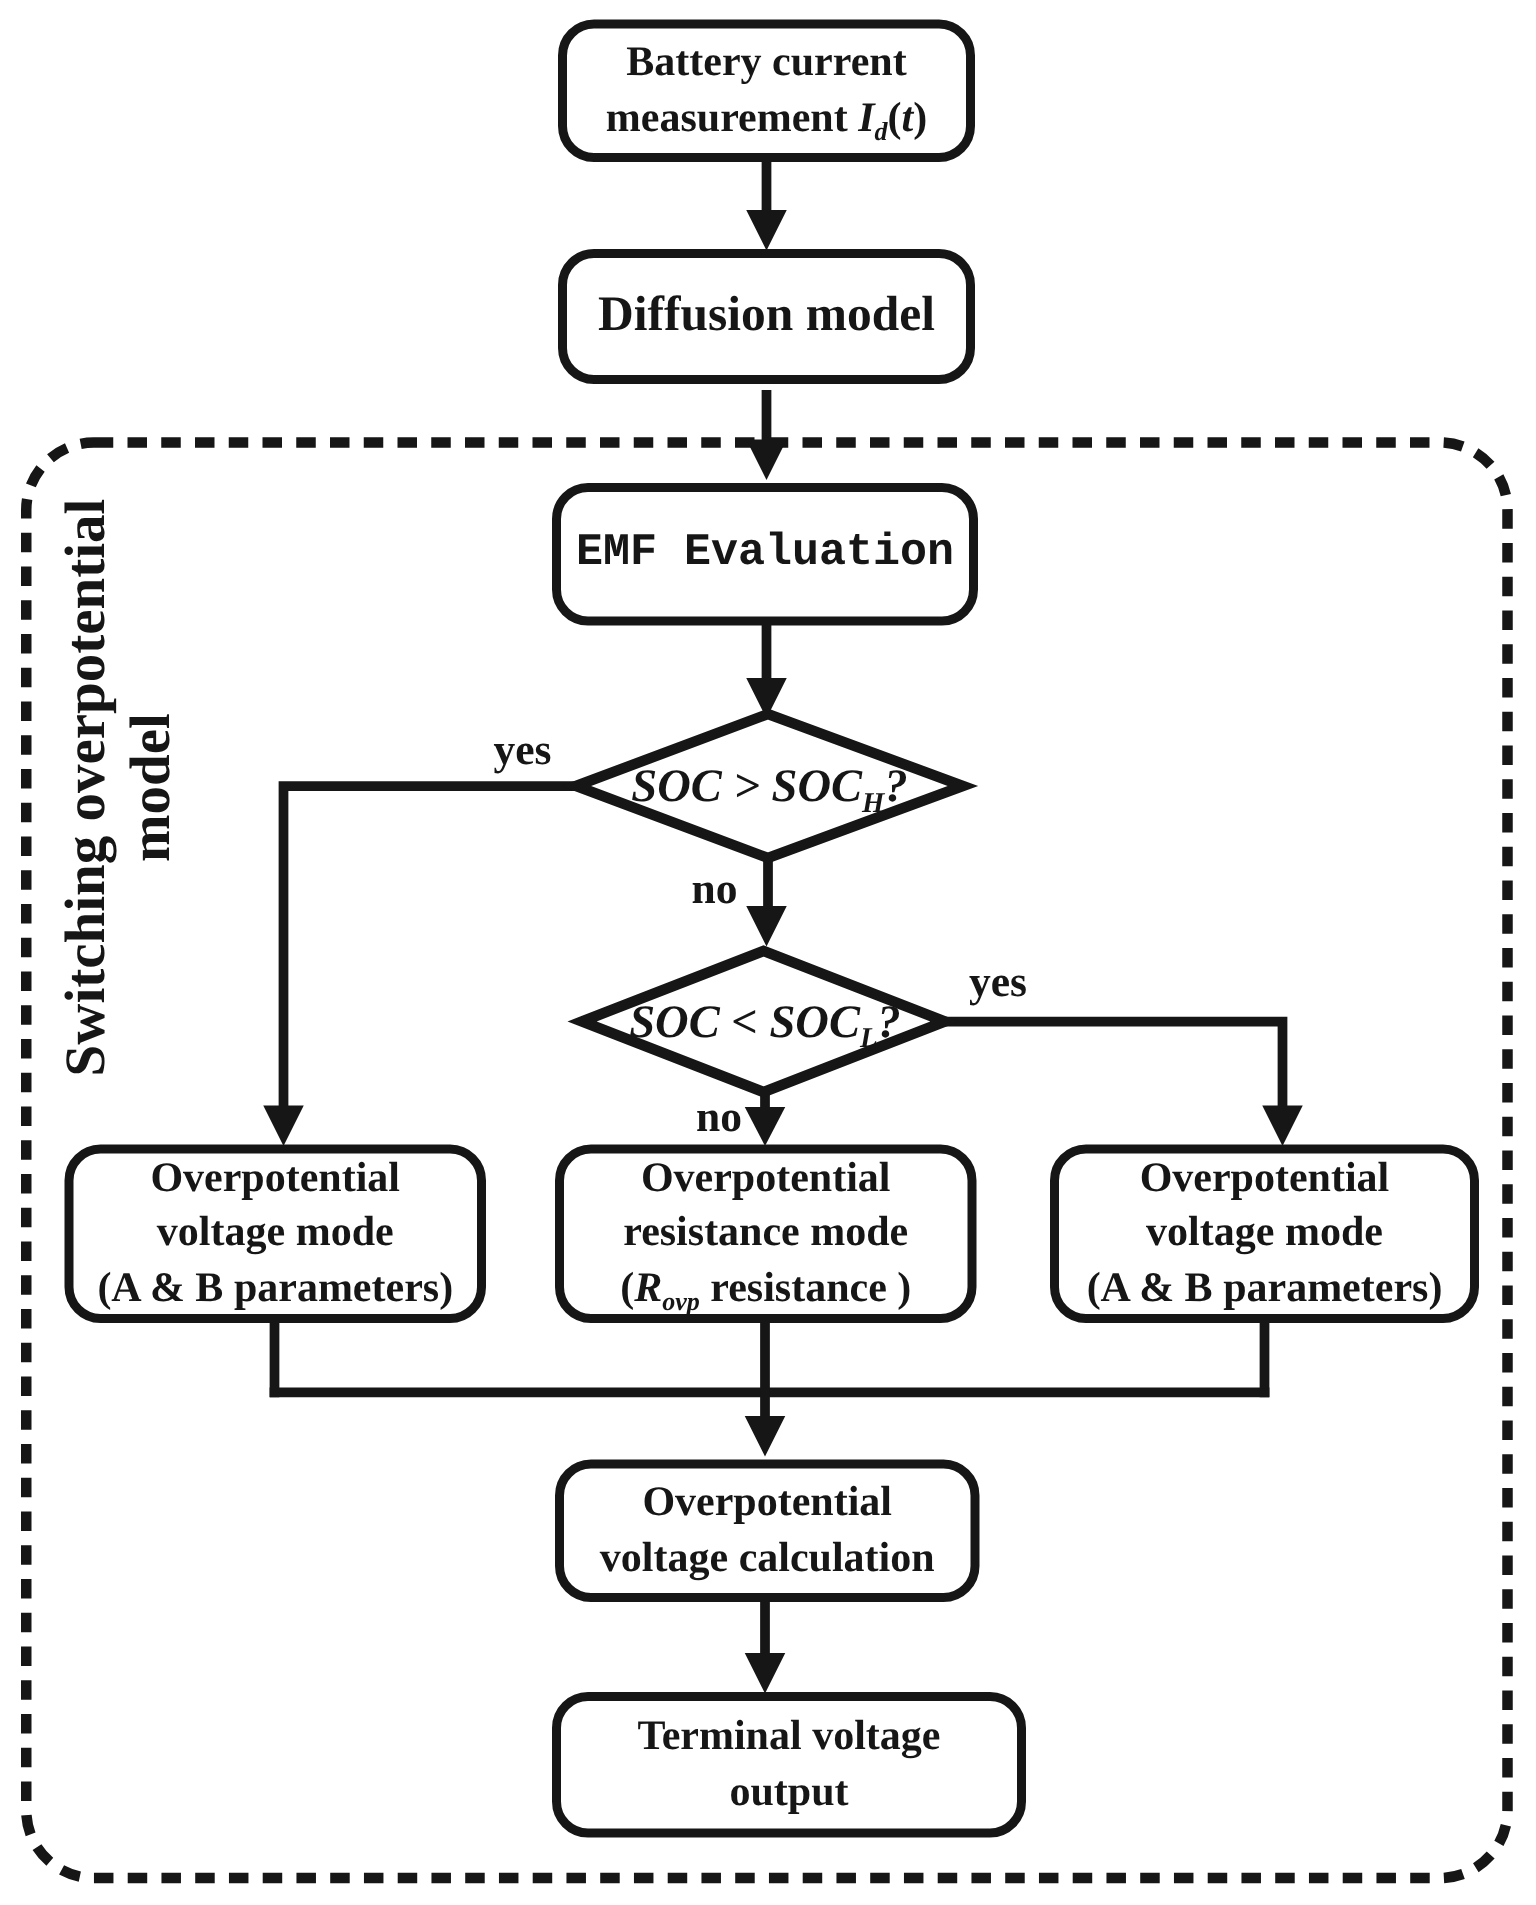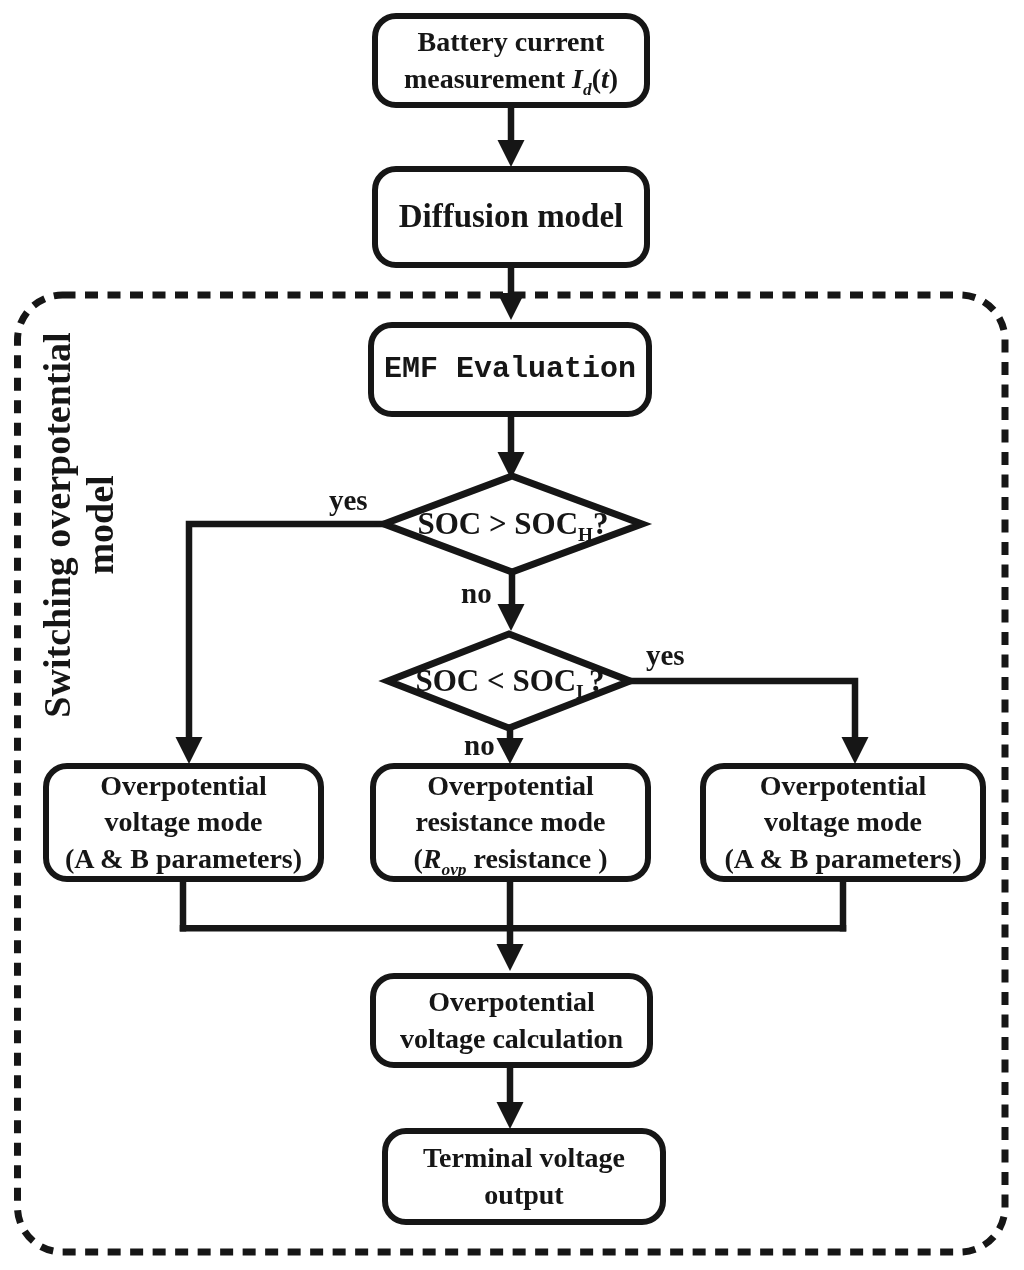--- a/index.html
+++ b/index.html
@@ -16,30 +16,30 @@
   .wires rect.frame{fill:none;stroke:var(--ink);stroke-width:7;stroke-dasharray:13 9.5;}
   .node{
     position:absolute;box-sizing:border-box;background:var(--paper);
     border:6px solid var(--ink);border-radius:24px;
     display:flex;flex-direction:column;align-items:center;justify-content:center;
     font-weight:bold;font-size:28px;line-height:1.32;
   }
   .node .line{white-space:nowrap;}
   .big{font-size:33px;line-height:1.2;}
   #n-battery   {left:372px;top:13px;  width:278px;height:95px;}
-  #n-diffusion {left:372px;top:166px; width:278px;height:102px;}
+  #n-diffusion {left:372px;top:166px; width:278px;height:90px;}
   #n-emf       {left:368px;top:322px; width:284px;height:95px;font-size:30px;font-family:Liberation Mono, monospace;}
   #n-mode-left {left:43px; top:763px; width:281px;height:119px;line-height:1.3;}
   #n-mode-center{left:370px;top:763px;width:281px;height:119px;line-height:1.3;}
   #n-mode-right{left:700px;top:763px; width:286px;height:119px;line-height:1.3;}
   #n-ovp-calc  {left:370px;top:973px; width:283px;height:95px;}
-  #n-terminal  {left:382px;top:1128px;width:284px;height:97px;}
+  #n-terminal  {left:368px;top:1128px;width:316px;height:97px;}
   .dlabel{
     position:absolute;transform:translate(-50%,-50%);
-    font-weight:bold;font-size:31px;white-space:nowrap;
+    font-weight:bold;font-size:31px;white-space:nowrap;font-style:italic;
   }
   #dl-high{left:513px;top:524px;}
   #dl-low {left:510px;top:681px;text-align:right;}
   .elabel{position:absolute;font-weight:bold;font-size:29px;line-height:1;white-space:nowrap;text-align:right;}
   #el-yes-high{left:329px;top:486px;}
   #el-no-high {left:461px;top:579px;}
   #el-yes-low {left:646px;top:641px;}
   #el-no-low  {left:464px;top:731px;}
   .side-label{
     position:absolute;left:79px;top:525px;

